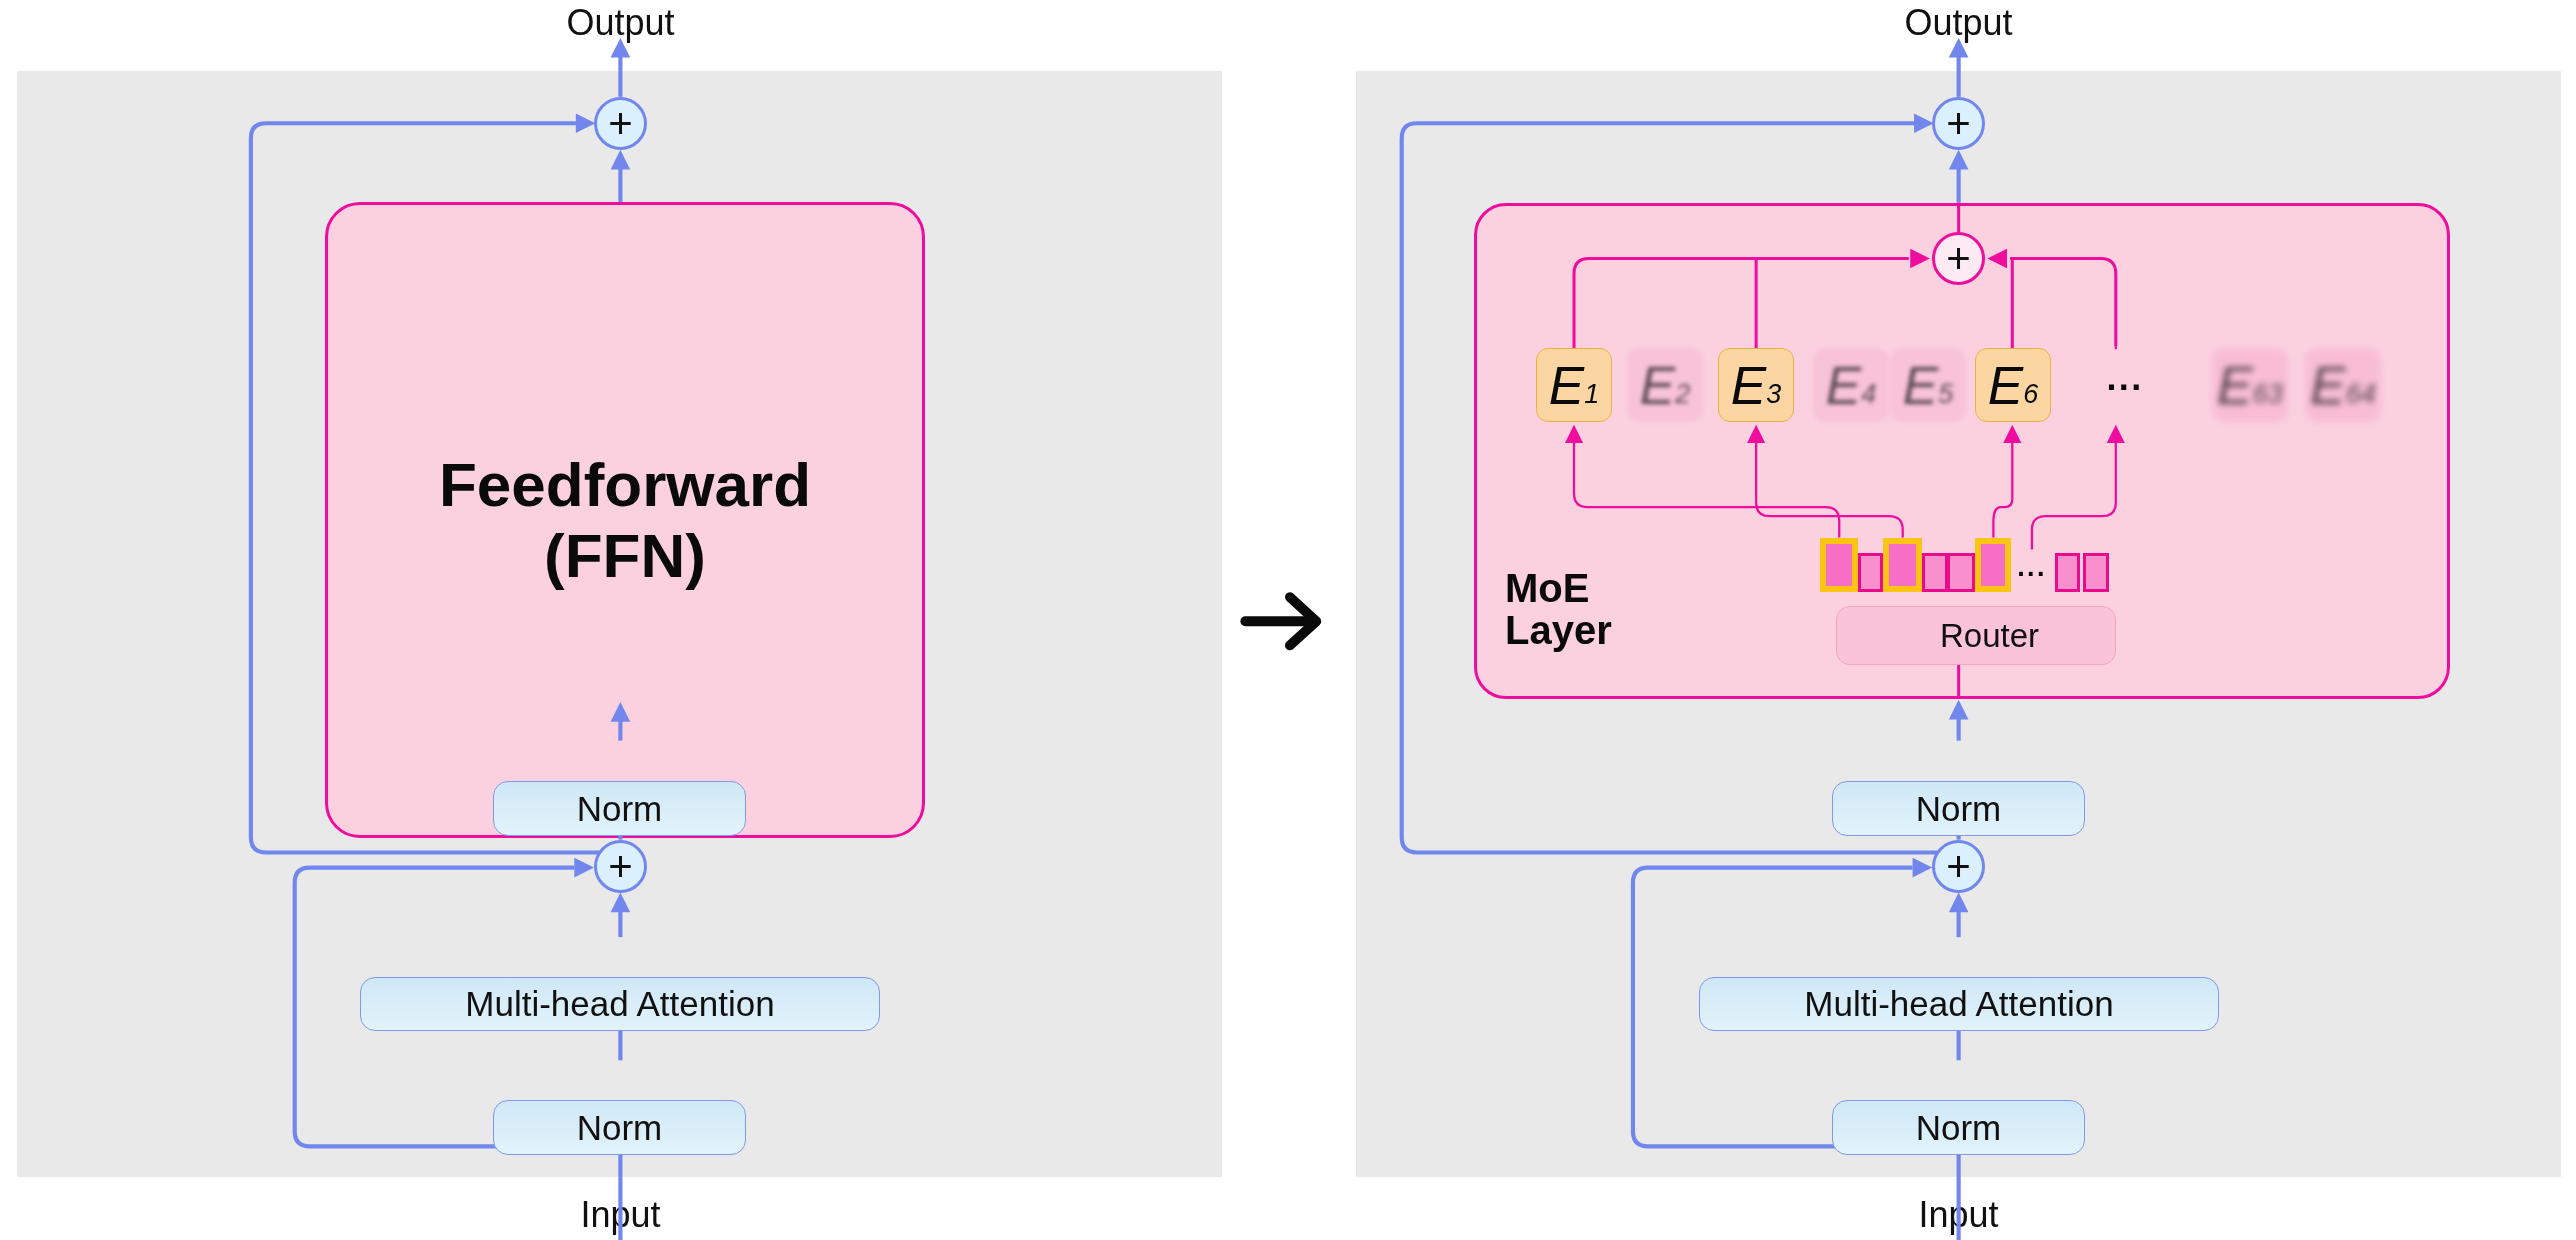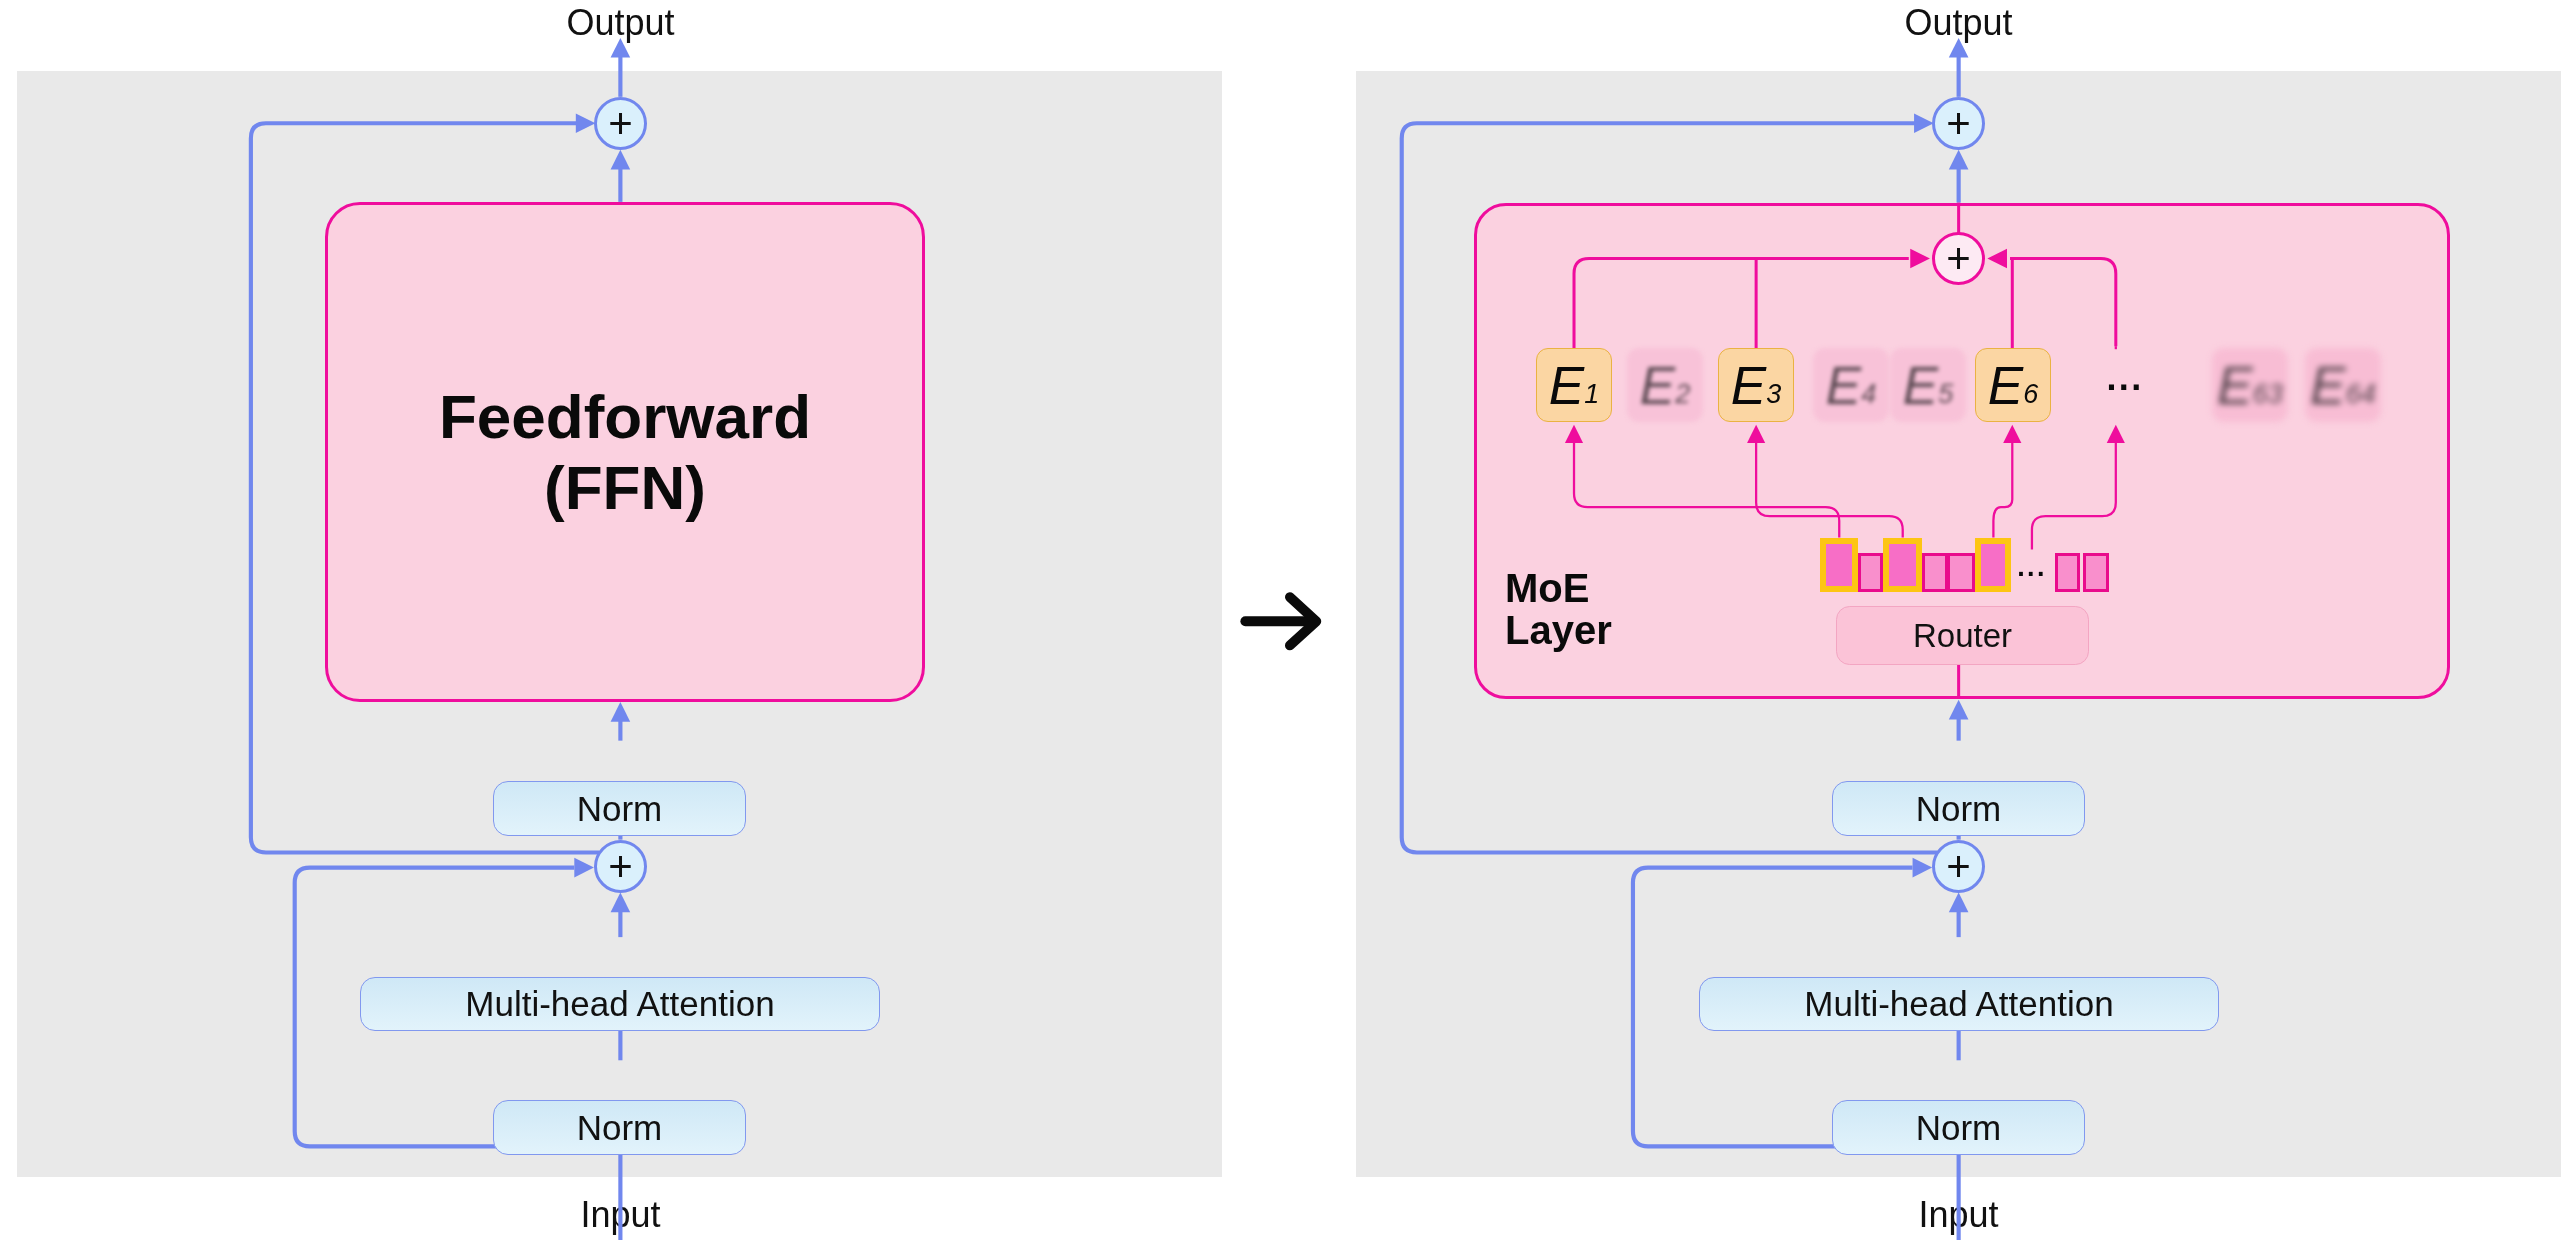--- a/index.html
+++ b/index.html
@@ -26,33 +26,33 @@
   .expert .esub{font-style:italic;font-size:27px;margin-top:19.6px;}
   .expert.sel{background:#fbd6a3;border:1.9px solid #eab242;color:#0a0a0a;}
   .expert.unsel{background:#f8c2d8;color:#5c4a53;filter:blur(2px);}
   .expert.far{background:#f8bdd4;color:#54434c;filter:blur(3.2px);}
   .token{position:absolute;z-index:3;box-sizing:border-box;}
   .token.sel{top:538px;height:54px;background:#f76ec6;border:6px solid #fdc513;}
   .token.unsel{top:553px;height:39px;background:#f98fcc;border:3px solid #e90b8c;}
   .dots{position:absolute;font-weight:700;color:#0a0a0a;z-index:3;text-align:center;letter-spacing:2.3px;}
   .router{position:absolute;left:1836px;top:606px;width:251px;height:57px;background:#fbc3d7;
           border:1.5px solid #f3a5c2;border-radius:13.6px;display:flex;align-items:center;justify-content:center;
-          font-size:33px;color:#111;z-index:3;}
+          font-size:33px;color:#111;z-index:3;padding-left:27px;}
   .moelabel{position:absolute;left:1505px;top:567px;font-size:40px;font-weight:bold;line-height:42px;
             color:#0a0a0a;z-index:3;}
 </style>
 </head>
 <body>
 
 <div id="canvas">
 
   <div class="panel" id="panel-left"></div>
   <div class="panel" id="panel-right"></div>
 
-  <div class="bigbox" style="left:325px;top:202px;width:600px;height:500px;">
+  <div class="bigbox" style="left:325px;top:202px;width:600px;height:636px;">
     <div class="ffn-text">
       <div>Feedforward</div>
       <div>(FFN)</div>
     </div>
   </div>
   <div class="bigbox" style="left:1474px;top:203px;width:976px;height:496px;border-width:3.8px;border-radius:32px;"></div>
 
   <svg class="wires" width="2576" height="1241" viewBox="0 0 3409 1642">
     <g stroke="#7187ee" stroke-width="5.5" fill="none">
 

